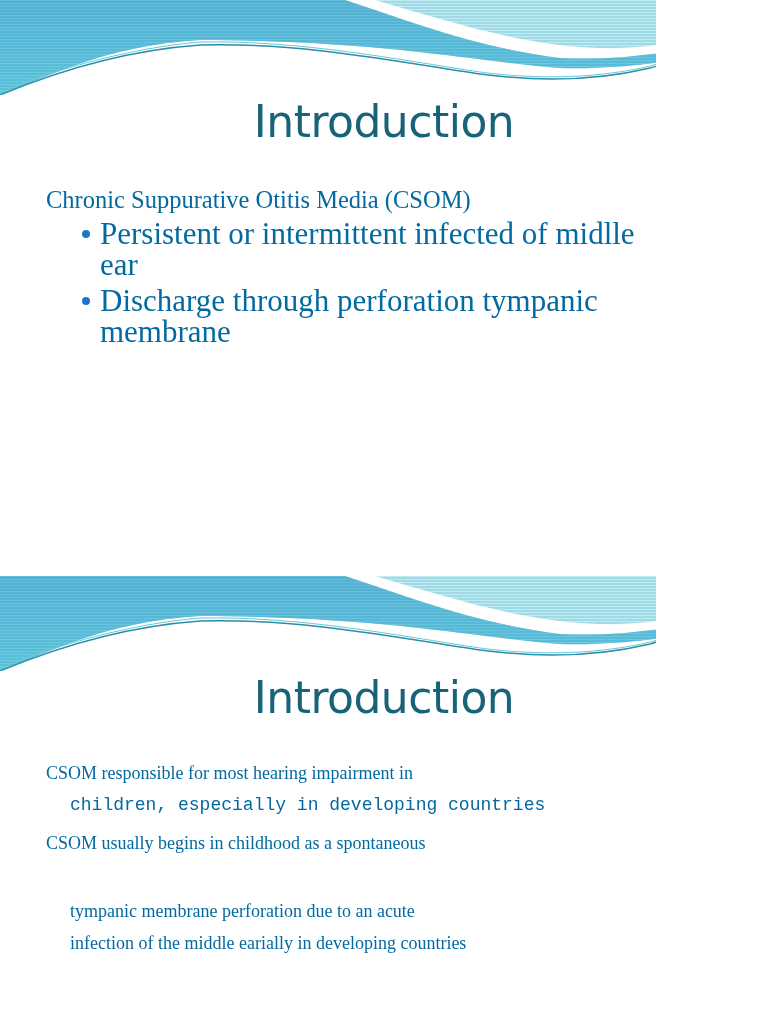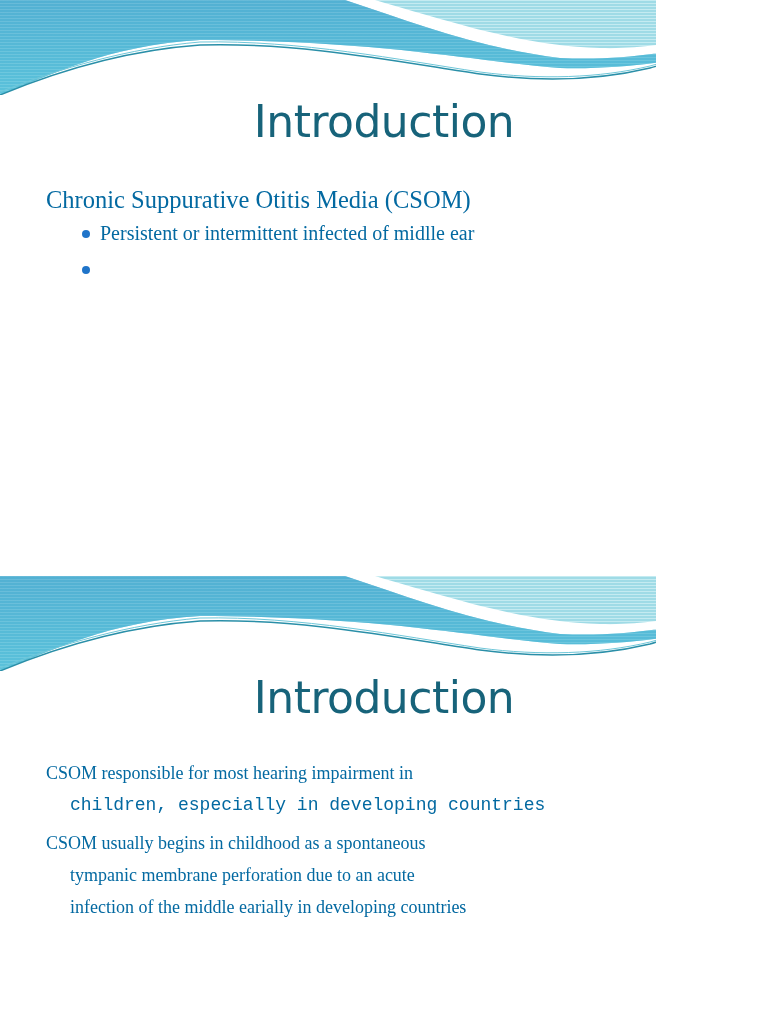--- a/index.html
+++ b/index.html
@@ -37,21 +37,21 @@
       line-height: 31px;
     }
     .s1 .body-text { top: 184px; }
     .s2 .body-text { top: 757px; }
     .lvl1 { margin: 0; padding: 0; }
     .lvl2 {
       list-style: none; margin: 3px 0 0 0; padding: 0;
     }
     .lvl2 li {
       position: relative; padding-left: 54px;
-      margin-bottom: 5px; font-size: 20px;
+      margin-bottom: 5px; font-size: 31px;
     }
     .bullet {
       position: absolute; left: 36px; top: 12px;
       width: 8px; height: 8px; border-radius: 50%;
       background: #1f74c9;
     }
     .para {
       margin: 0 0 6px 0;
       padding-left: 24px; text-indent: -24px;
       font-size: 18px; line-height: 32px;
@@ -88,20 +88,21 @@
 
   <div class="body-text">
     <p class="lvl1">Chronic Suppurative Otitis Media (CSOM)</p>
     <ul class="lvl2">
       <li>
         <span class="bullet"></span>
         <span>Persistent or intermittent infected of midlle ear</span>
       </li>
       <li>
         <span class="bullet"></span>
+        <span>Discharge through perforation tympanic membrane</span>
       </li>
     </ul>
   </div>
 </div>
 
 <div class="slide second s2">
   <svg class="wave" viewBox="0 0 768 95" preserveAspectRatio="none">
     <defs>
       <pattern id="stripes2" width="4" height="3" patternUnits="userSpaceOnUse">
         <rect width="4" height="3" fill="#56b6d6"></rect>
@@ -125,17 +126,17 @@
 
   <div class="title">Introduction</div>
 
   <div class="body-text" style="top:181px;">
     <p class="para">
       <span class="line">CSOM responsible for most hearing impairment in</span>
       <span class="line" style="padding-left:24px;font-family:Liberation Mono, monospace;">children, especially in developing countries</span>
     </p>
     <p class="para">
       <span class="line">CSOM usually begins in childhood as a spontaneous</span>
-      <span class="line" style="padding-left:24px;">tympanic membrane perforation due to an acute</span>
+      <span class="line" style="padding-left:24px;margin-top:36px;">tympanic membrane perforation due to an acute</span>
       <span class="line" style="padding-left:24px;">infection of the middle earially in developing countries</span>
     </p>
   </div>
 </div>
 
 </body></html>

